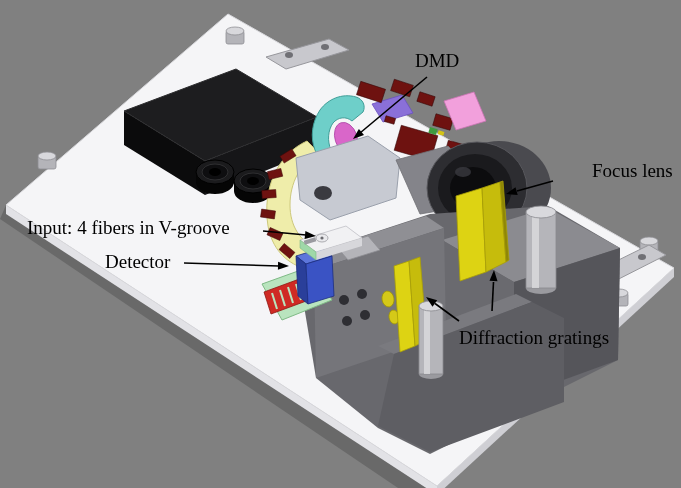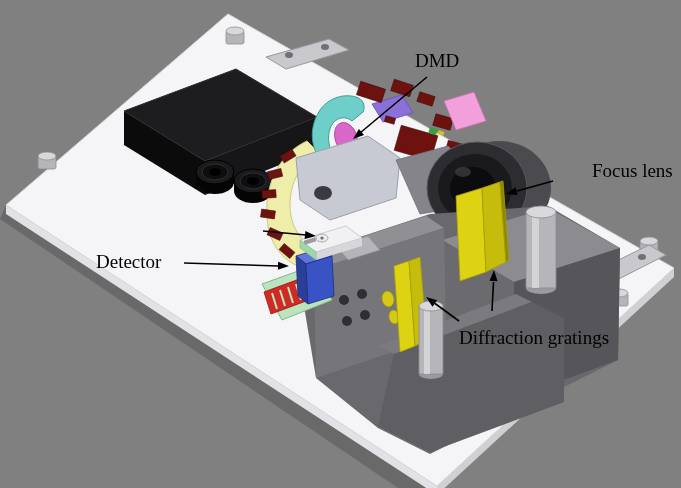--- a/index.html
+++ b/index.html
@@ -218,16 +218,17 @@
     </g>
     <g>
       <line x1="459" y1="321" x2="435" y2="303.5"></line>
       <polygon stroke="none" points="426,297 437.2,300.2 432.5,306.7"></polygon>
     </g>
   </g>
 </svg>
 
 <div class="label" style="left:415px;top:50px;">DMD</div>
 <div class="label" style="left:556px;top:160px;margin-left:36px;">Focus lens</div>
-<div class="label" style="left:96px;top:251px;">Detector</div>
+<div class="label" style="left:27px;top:217px;">Input: 4 fibers in V-groove</div>
+<div class="label" style="left:105px;top:251px;">Detector</div>
 <div class="label" style="left:459px;top:312px;margin-top:15px;">Diffraction gratings</div>
 
 </div>
 
 </body></html>

